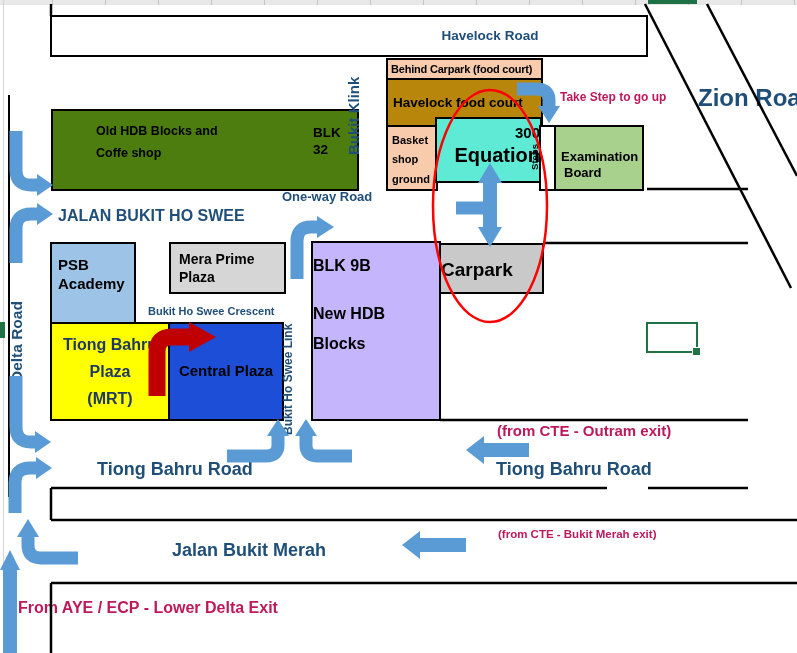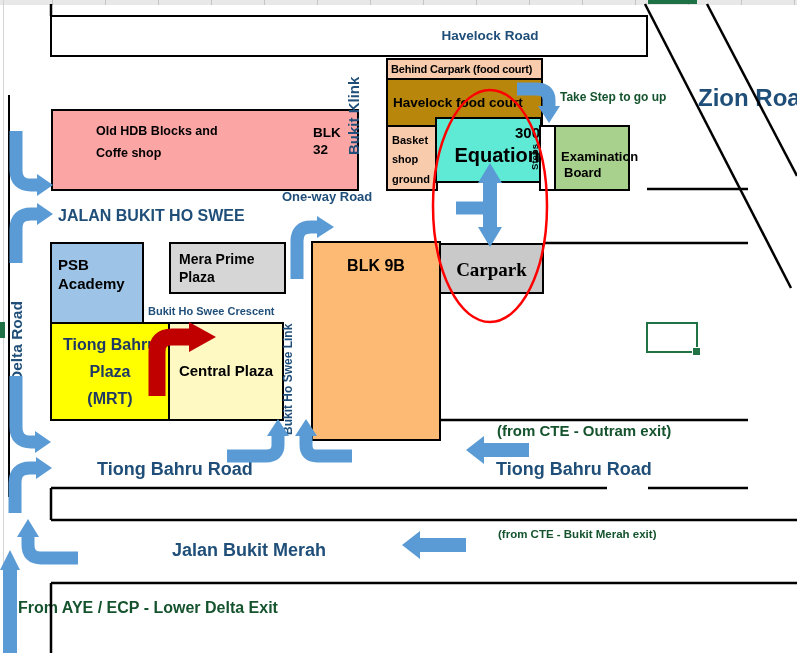--- a/index.html
+++ b/index.html
@@ -1,21 +1,21 @@
 <!DOCTYPE html>
 <html><head>
 <meta charset="utf-8">
 <style>
   html,body{margin:0;padding:0;background:#fff;}
   #stage{position:relative;width:797px;height:653px;overflow:hidden;background:#fff;
          font-family:"Liberation Sans", sans-serif;}
   .box{position:absolute;box-sizing:border-box;border:2.5px solid #000;}
   .lbl{position:absolute;white-space:nowrap;font-weight:bold;line-height:1.1;}
   .blue{color:#1F4E79;}
-  .blk{color:#14532d;}
+  .blk{color:#be185d;}
   .vlabel{position:absolute;white-space:nowrap;font-weight:bold;
           transform:rotate(-90deg);transform-origin:0 100%;color:#1F4E79;}
   .inner{position:absolute;font-weight:bold;color:#000;line-height:1.25;}
   svg{position:absolute;left:0;top:0;z-index:5;pointer-events:none;}
   #colstrip{position:absolute;left:0;top:0;width:797px;height:5px;background:#E8E8E8;
     background-image:repeating-linear-gradient(90deg,transparent 0 52px,#C4C4C4 52px 53px);}
   #colsel{position:absolute;left:648px;top:0;width:49px;height:4px;background:#1E7145;}
   #leftgrey{position:absolute;left:3px;top:0;width:1px;height:653px;background:#D4D4D4;}
   #greensliver{position:absolute;left:0;top:322px;width:5px;height:16px;background:#1E7145;}
   #selbox{position:absolute;left:646px;top:322px;width:52px;height:31px;box-sizing:border-box;
@@ -29,21 +29,21 @@
 <div id="stage">
 
   <div id="colstrip"></div>
   <div id="colsel"></div>
   <div id="leftgrey"></div>
   <div id="greensliver"></div>
 
   <div class="box" style="left:50px;top:15px;width:598px;height:42px;background:#fff;"></div>
   <div class="lbl blue" style="left:400px;top:29px;width:180px;font-size:13.5px;text-align:center;">Havelock Road</div>
 
-  <div class="box" style="left:51px;top:109px;width:308px;height:82px;background:#fca5a5;">
+  <div class="box" style="left:51px;top:109px;width:308px;height:82px;background:#4d7c0f;">
     <div class="inner" style="left:43px;top:13px;font-size:12.5px;">
       <div>Old HDB Blocks and</div>
       <div style="margin-top:6px;">Coffe shop</div>
     </div>
     <div class="inner" style="left:232px;top:14px;font-size:13.5px;margin-left:28px;">BLK 32</div>
   </div>
 
   <div class="box" style="left:386px;top:58px;width:157px;height:23px;background:#F8CBAD;">
     <div class="inner" style="left:3px;top:3px;font-size:11px;letter-spacing:-0.2px;">Behind Carpark (food court)</div>
   </div>
@@ -61,28 +61,28 @@
   </div>
 
   <div class="box" style="left:435px;top:117px;width:107px;height:66px;background:#5eead4;text-align:right;">
     <div class="inner" style="left:0;top:5px;width:100%;font-size:15px;">300</div>
     <div class="inner" style="left:0;top:24px;width:100%;font-size:20px;">Equation</div>
   </div>
 
   <div class="box" style="left:539px;top:125px;width:18px;height:66px;background:#fff;"></div>
   <div class="vlabel" style="left:543px;top:169px;width:52px;height:14px;font-size:9.5px;text-align:center;color:#000;">Steps</div>
 
-  <div class="box" style="left:554px;top:125px;width:76px;height:66px;background:#A9D18E;">
+  <div class="box" style="left:554px;top:125px;width:90px;height:66px;background:#A9D18E;">
     <div class="inner" style="left:5px;top:22px;font-size:13px;">
       <div>Examination</div>
       <div style="margin-left:3px;">Board</div>
     </div>
   </div>
 
-  <div class="box" style="left:50px;top:242px;width:94px;height:82px;background:#9DC3E6;padding-left:21px;">
+  <div class="box" style="left:50px;top:242px;width:86px;height:82px;background:#9DC3E6;padding-left:21px;">
     <div class="inner" style="left:6px;top:12px;font-size:15px;">
       <div>PSB</div>
       <div>Academy</div>
     </div>
   </div>
 
   <div class="box" style="left:169px;top:242px;width:117px;height:52px;background:#D6D6D6;">
     <div class="inner" style="left:8px;top:7px;font-size:14px;">
       <div>Mera Prime</div>
       <div>Plaza</div>
@@ -90,29 +90,33 @@
   </div>
 
   <div class="box" style="left:50px;top:322px;width:120px;height:99px;background:#FFFF00;text-align:center;">
     <div class="inner" style="left:0;top:7px;width:100%;font-size:16px;color:#1F3864;line-height:1.7;">
       <div>Tiong Bahru</div>
       <div>Plaza</div>
       <div>(MRT)</div>
     </div>
   </div>
 
-  <div class="box" style="left:168px;top:322px;width:116px;height:99px;background:#fef9c3;text-align:center;">
+  <div class="box" style="left:168px;top:322px;width:116px;height:99px;background:#1d4ed8;text-align:center;">
     <div class="inner" style="left:0;top:38px;width:100%;font-size:15px;">Central Plaza</div>
   </div>
 
-  <div class="box" style="left:311px;top:241px;width:130px;height:200px;background:#fdba74;text-align:center;">
+  <div class="box" style="left:311px;top:241px;width:130px;height:180px;background:#c4b5fd;">
     <div class="inner" style="left:0;top:13px;width:100%;font-size:16px;">BLK 9B</div>
-  </div>
-
-  <div class="box" style="left:439px;top:243px;width:105px;height:51px;background:#C9C9C9;text-align:center;font-family:Liberation Serif, serif;">
+    <div class="inner" style="left:0;top:56px;width:100%;font-size:16px;line-height:1.85;">
+      <div>New HDB</div>
+      <div>Blocks</div>
+    </div>
+  </div>
+
+  <div class="box" style="left:439px;top:243px;width:105px;height:51px;background:#C9C9C9;">
     <div class="inner" style="left:0;top:13px;width:100%;font-size:19px;">Carpark</div>
   </div>
 
   <div class="lbl blue" style="left:698px;top:85px;font-size:24px;font-weight:600;">Zion Road</div>
   <div class="lbl blk" style="left:560px;top:91px;font-size:12px;">Take Step to go up</div>
   <div class="lbl blue" style="left:282px;top:190px;font-size:13px;">One-way Road</div>
   <div class="lbl blue" style="left:58px;top:207px;font-size:16px;">JALAN BUKIT HO SWEE</div>
   <div class="lbl blue" style="left:148px;top:305px;font-size:11px;">Bukit Ho Swee Crescent</div>
   <div class="lbl blue" style="left:97px;top:460px;font-size:18px;font-weight:600;">Tiong Bahru Road</div>
   <div class="lbl blue" style="left:496px;top:460px;font-size:18px;font-weight:600;">Tiong Bahru Road</div>

